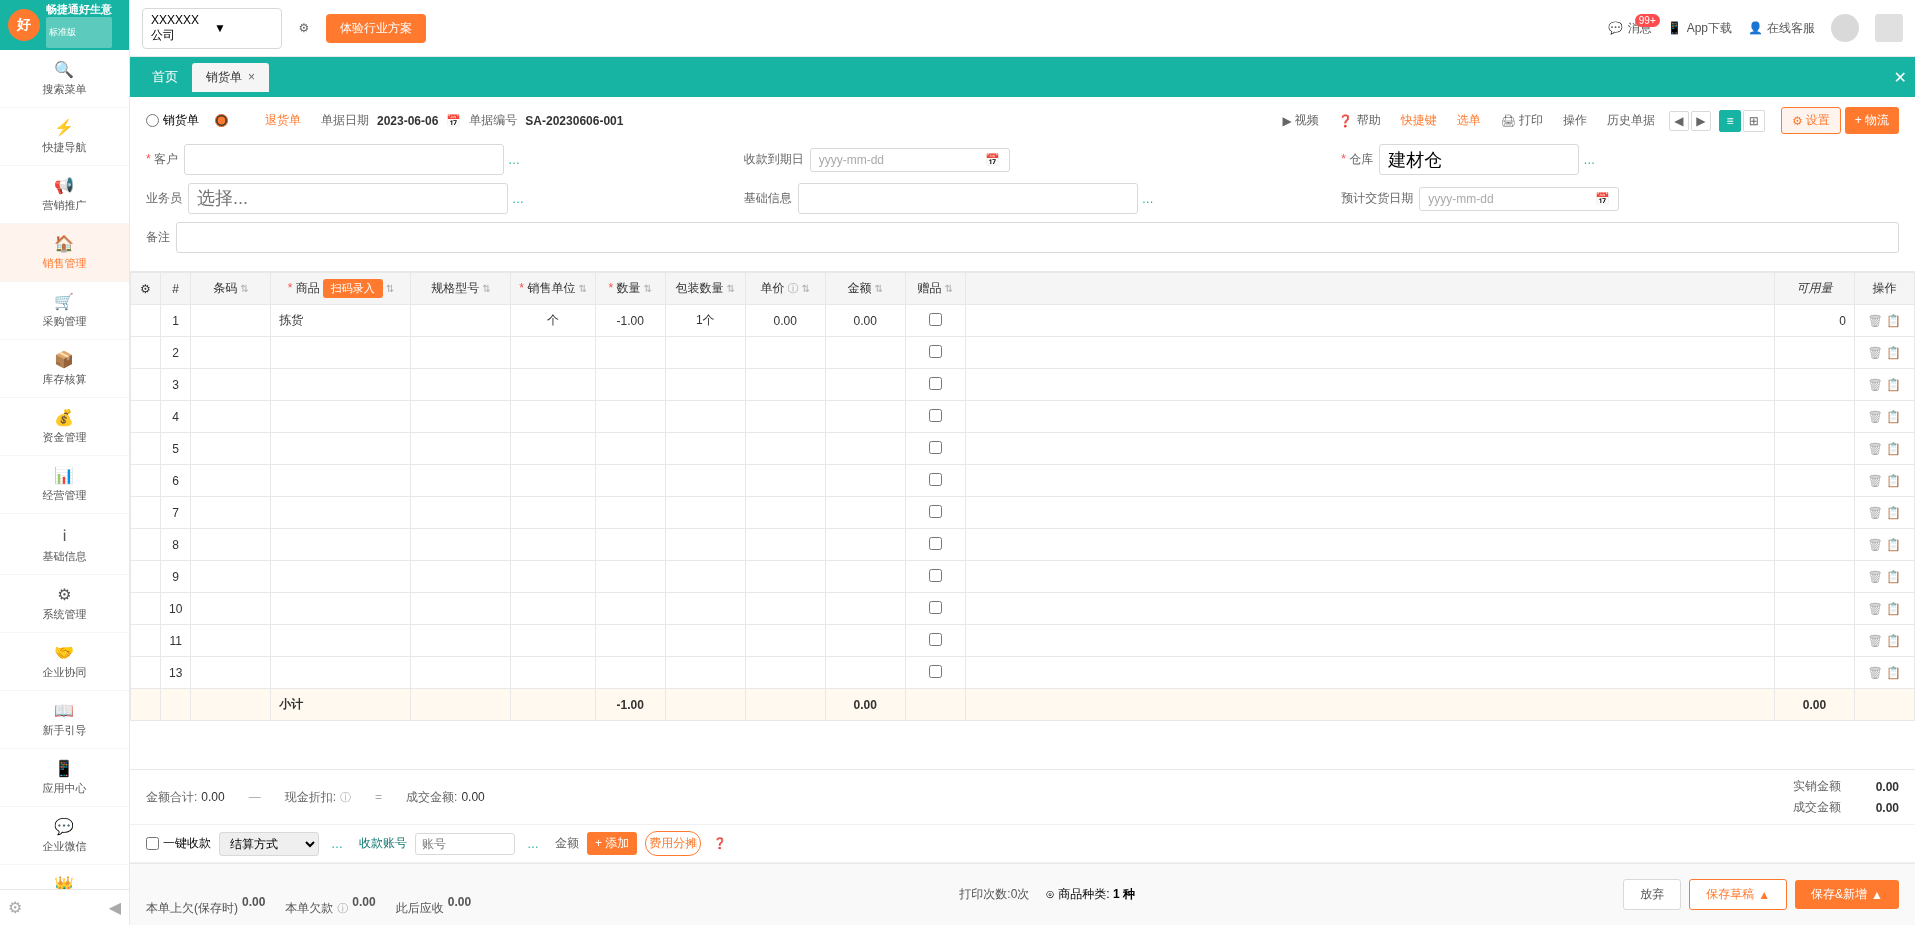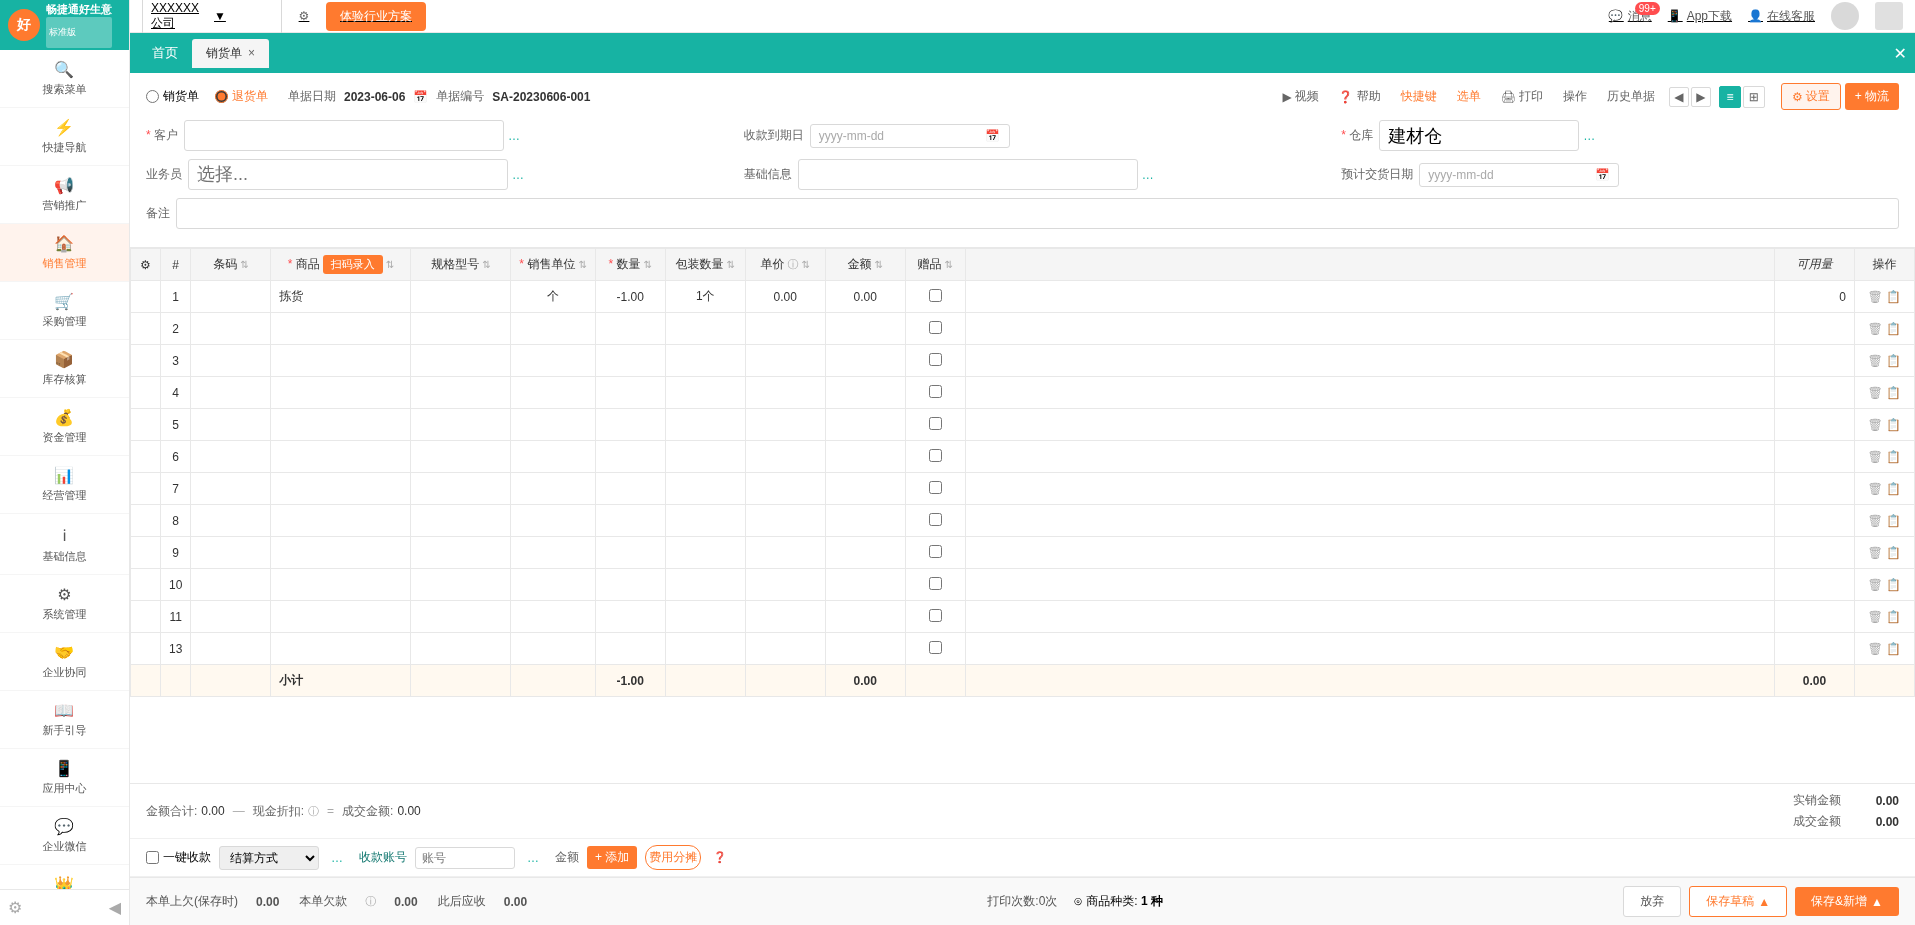--- a/index.html
+++ b/index.html
@@ -14,21 +14,21 @@
     .sidebar-item { display: flex; flex-direction: column; align-items: center; padding: 10px 6px; cursor: pointer; color: #555; border-bottom: 1px solid #f5f5f5; }
     .sidebar-item.active { background: #fff3ed; color: #ff7a2f; }
     .sidebar-item .icon { font-size: 16px; margin-bottom: 3px; }
     .sidebar-item .label { font-size: 11px; text-align: center; }
     .sidebar-bottom { padding: 8px; display: flex; justify-content: space-between; align-items: center; border-top: 1px solid #e8e8e8; }
 
     
     .main { flex: 1; display: flex; flex-direction: column; height: 925px; }
 
     
-    .top-header { height: 33px; background: #fff; display: flex; align-items: center; padding: 0 12px; border-bottom: 1px solid #e8e8e8; gap: 8px; text-decoration: underline; }
+    .top-header { height: 57px; background: #fff; display: flex; align-items: center; padding: 0 12px; border-bottom: 1px solid #e8e8e8; gap: 8px; }
     .company-select { display: flex; align-items: center; gap: 4px; padding: 4px 8px; border: 1px solid #d9d9d9; border-radius: 4px; min-width: 140px; cursor: pointer; }
     .company-select span { flex: 1; }
     .trial-btn { background: #ff7a2f; color: white; border: none; padding: 6px 14px; border-radius: 4px; cursor: pointer; font-size: 12px; }
     .header-right { margin-left: auto; display: flex; align-items: center; gap: 16px; color: #555; }
     .header-right-item { display: flex; align-items: center; gap: 4px; cursor: pointer; position: relative; }
     .badge { background: #ff4d4f; color: white; border-radius: 8px; padding: 1px 4px; font-size: 10px; position: absolute; top: -6px; right: -8px; }
     .user-avatar { width: 28px; height: 28px; background: #d9d9d9; border-radius: 50%; }
     .gear-btn { width: 28px; height: 28px; display: flex; align-items: center; justify-content: center; cursor: pointer; color: #666; }
 
     
@@ -86,31 +86,31 @@
     .col-amount { width: 80px; }
     .col-gift { width: 60px; }
     .col-available { width: 80px; text-align: right; font-style: italic; }
     .col-ops { width: 60px; }
     .negative { color: #ff4d4f; }
     .row-ops { display: flex; align-items: center; justify-content: center; gap: 4px; }
     .subtotal-row td { background: #fff9f0; font-weight: bold; }
 
     
     .bottom-area { background: white; border-top: 1px solid #e8e8e8; }
-    .summary-row { display: flex; align-items: center; padding: 8px 16px; gap: 8px; border-bottom: 1px solid #f0f0f0; }
+    .summary-row { display: flex; align-items: center; padding: 8px 16px; gap: 24px; border-bottom: 1px solid #f0f0f0; }
     .summary-item { display: flex; align-items: center; gap: 4px; color: #333; }
     .summary-item label { color: #666; }
     .payment-row { display: flex; align-items: center; padding: 6px 16px; gap: 8px; border-bottom: 1px solid #f0f0f0; }
     .checkbox-label { display: flex; align-items: center; gap: 4px; cursor: pointer; }
     .payment-input { border: 1px solid #d9d9d9; border-radius: 3px; padding: 3px 6px; width: 100px; }
     .add-btn { background: #ff7a2f; color: white; border: none; padding: 3px 8px; border-radius: 3px; cursor: pointer; display: flex; align-items: center; gap: 2px; }
     .expense-btn { border: 1px solid #ff7a2f; color: #ff7a2f; background: white; padding: 3px 3px; border-radius: 12px; cursor: pointer; }
     .footer-bar { display: flex; align-items: center; padding: 8px 16px; background: #f9f9f9; border-top: 1px solid #e8e8e8; }
     .footer-stats { display: flex; align-items: center; gap: 20px; color: #555; }
-    .footer-stats span { display: flex; align-items: center; gap: 18px; }
+    .footer-stats span { display: flex; align-items: center; gap: 4px; margin-top: 14px; }
     .footer-actions { margin-left: auto; display: flex; align-items: center; gap: 8px; }
     .btn-abandon { border: 1px solid #d9d9d9; background: white; padding: 6px 16px; border-radius: 3px; cursor: pointer; color: #555; }
     .btn-draft { border: 1px solid #ff7a2f; background: white; color: #ff7a2f; padding: 6px 16px; border-radius: 3px; cursor: pointer; display: flex; align-items: center; gap: 4px; }
     .btn-save { background: #ff7a2f; color: white; border: none; padding: 6px 16px; border-radius: 3px; cursor: pointer; display: flex; align-items: center; gap: 4px; }
 
     .summary-right { margin-left: auto; display: flex; flex-direction: column; align-items: flex-end; gap: 4px; }
     .summary-right-item { display: flex; align-items: center; gap: 8px; color: #555; }
     .summary-right-item label { color: #666; }
     .summary-right-item .val { color: #333; font-weight: bold; min-width: 50px; text-align: right; }
 
@@ -246,21 +246,21 @@
     <div class="form-area">
 
       <div class="form-header">
         <div class="radio-group">
           <label class="radio-item">
             <input type="radio" name="doctype" style="">
             <span>销货单</span>
           </label>
           <label class="radio-item">
             <input type="radio" name="doctype" checked="" style="">
-            <span style="color:#ff7a2f;">退货单</span>
+            <span style="color:#ff7a2f;margin-left:33px;">退货单</span>
           </label>
         </div>
         <div class="form-meta">
           <label>单据日期</label>
           <span style="font-weight:bold;">2023-06-06</span>
           <span style="cursor:pointer;color:#17b3a3;">📅</span>
           <label>单据编号</label>
           <span style="font-weight:bold;">SA-20230606-001</span>
         </div>
         <div class="form-actions-top">

